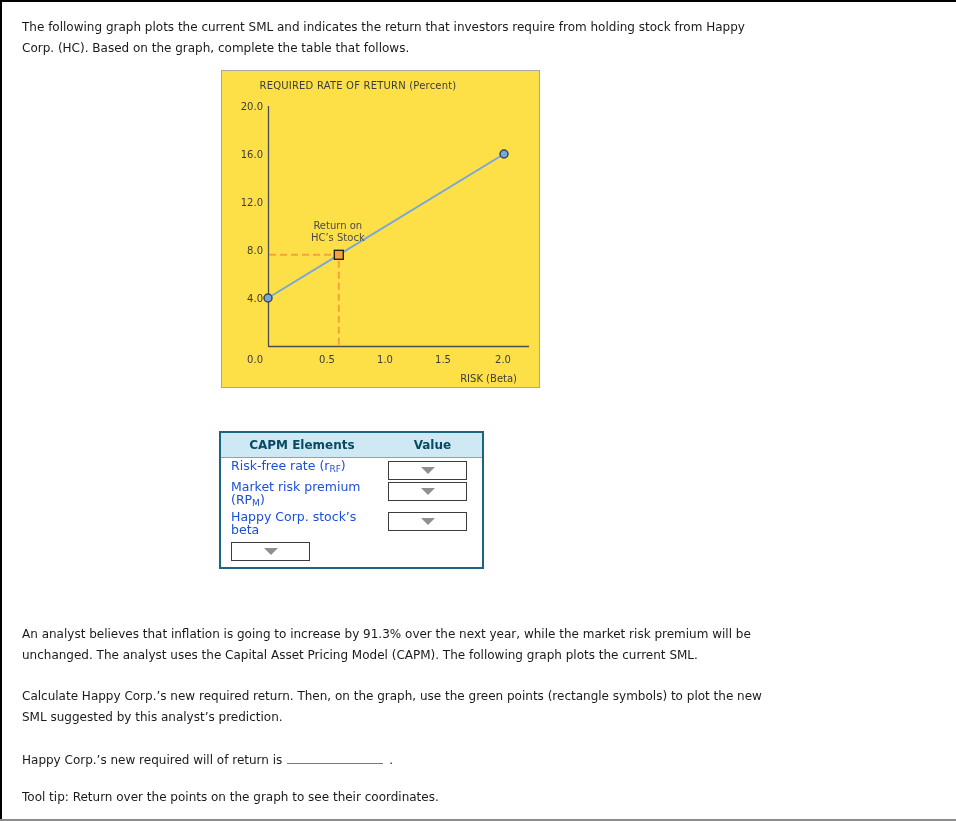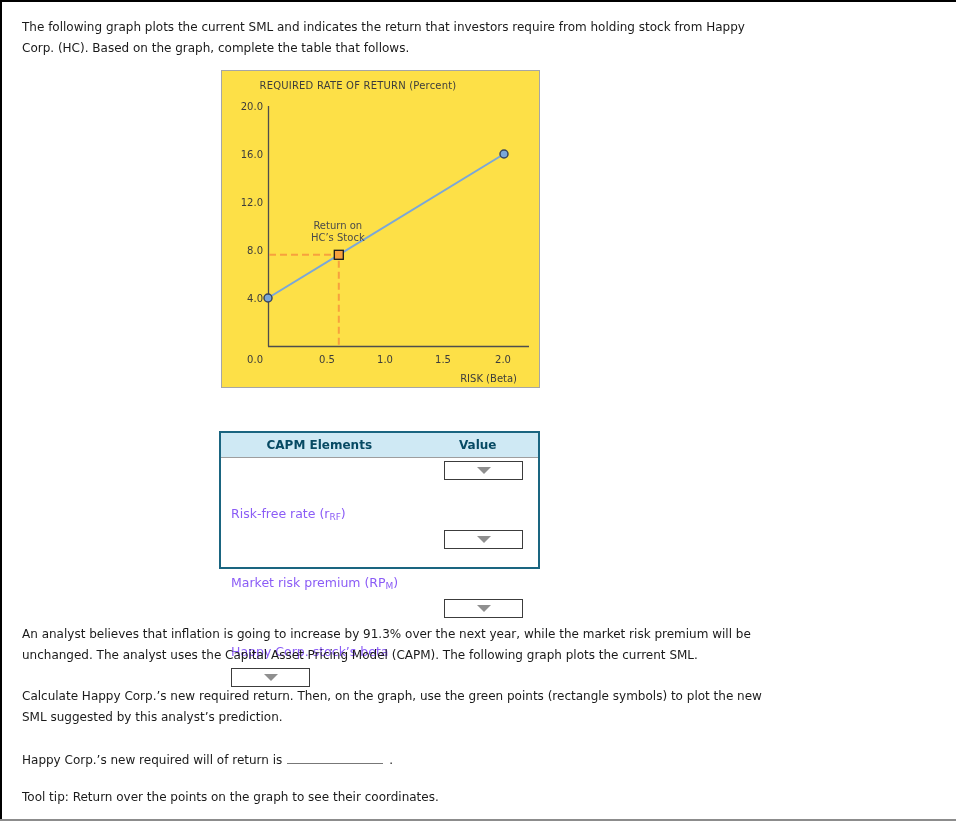--- a/index.html
+++ b/index.html
@@ -47,21 +47,21 @@
   }
   .graph-panel svg { display: block; }
   .axis-text  { font-size: 10px; fill: #3c3c3c; font-family: "DejaVu Sans", sans-serif; }
   .chart-title{ font-size: 10px; fill: #3c3c3c; letter-spacing: 0.2px; }
   .ann-text   { font-size: 10px; fill: #4a4a4a; }
 
   
   .capm-table {
     position: absolute;
     left: 219px; top: 431px;
-    width: 321px; height: 138px;
+    width: 265px; height: 138px;
     border: 2px solid #1a6580;
     box-sizing: border-box;
     background: #fff;
   }
   .capm-header {
     display: flex;
     height: 24px;
     align-items: center;
     background: #cfe9f4;
     border-bottom: 1px solid #9e9e9e;
@@ -74,24 +74,23 @@
   .capm-body { padding-top: 1px; }
   .capm-row {
     display: flex;
     align-items: flex-start;
     padding: 0 15px 0 10px;
     min-height: 21px;
   }
   .capm-row .row-label {
     flex: 1;
     font-size: 12.5px;
-    line-height: 21px;
-    color: #8b5cf6;
+    line-height: 13px;
+    color: #1d4ed8;
     padding-right: 8px;
-    margin-top: 44px;
   }
   .row-label sub { font-size: 9px; vertical-align: -2px; }
   .value-dropdown {
     width: 77px; height: 17px;
     border: 1px solid #3c3c3c;
     background: #fff;
     margin-top: 2px;
     display: flex;
     align-items: center;
     justify-content: center;

